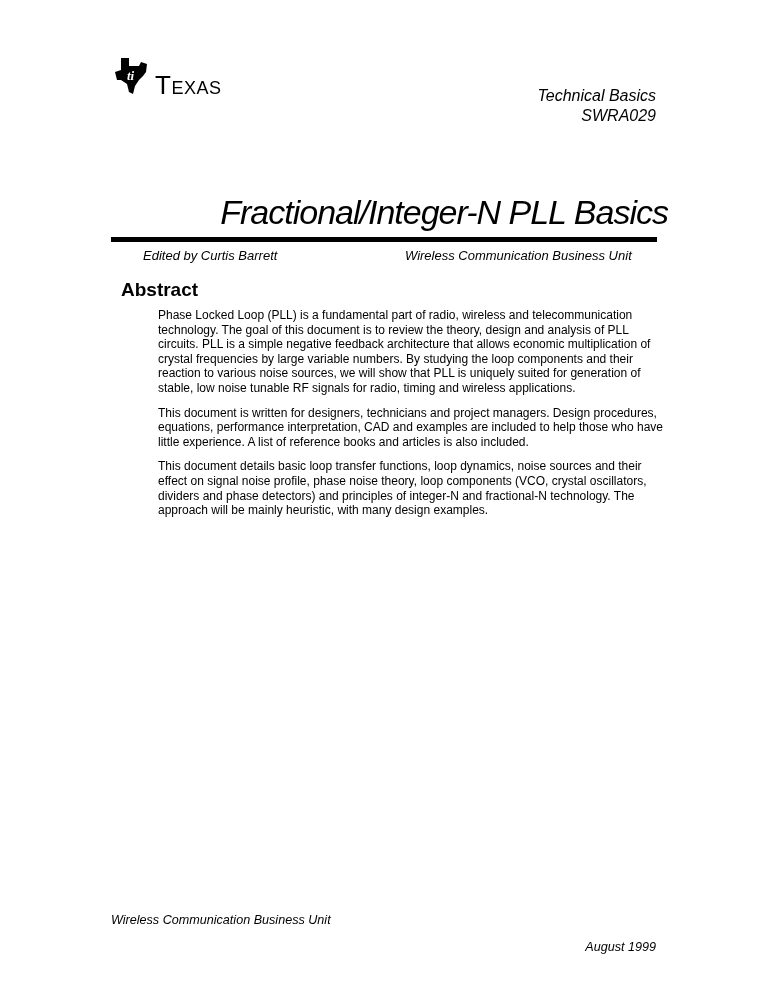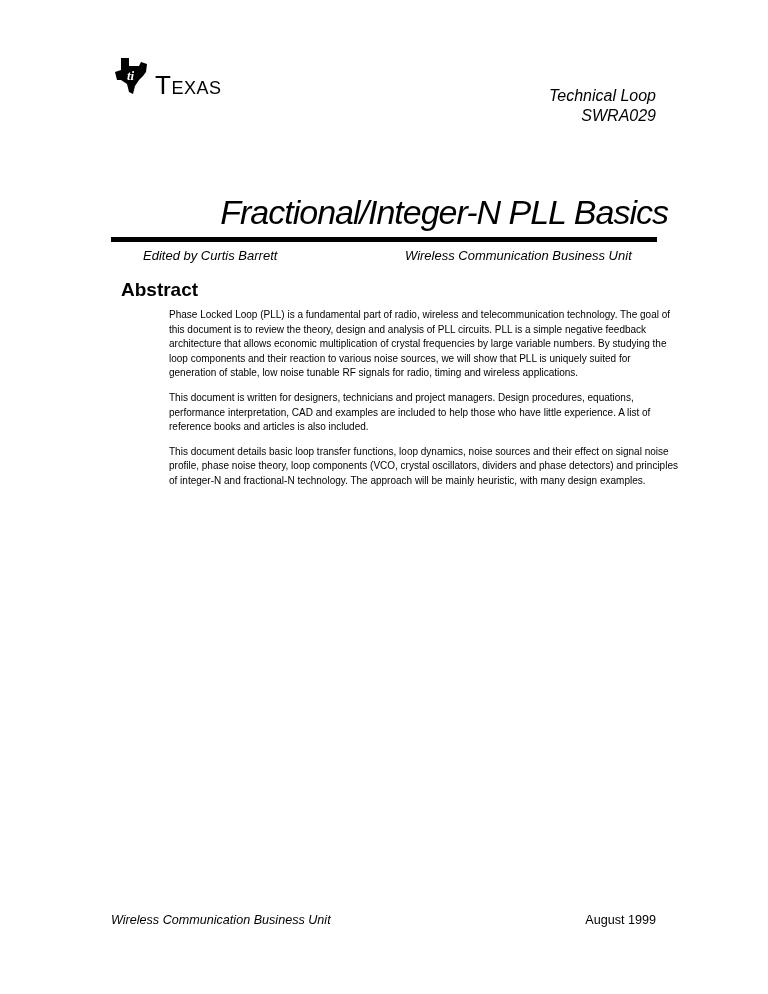--- a/index.html
+++ b/index.html
@@ -9,38 +9,38 @@
   .logo-t1 { position:absolute; left:42px; top:14px; font-size:24px; letter-spacing:0.5px; white-space:nowrap; font-family:Liberation Sans, sans-serif; }
   .logo-t2 { position:absolute; left:0px; top:36px; font-size:24px; letter-spacing:0.5px; white-space:nowrap; font-family:"Liberation Serif", serif; }
   .sc-big { font-size:26px; }
   .sc-small { font-size:18px; }
   .brief { position:absolute; right:112px; top:86px; text-align:right; font-style:italic; font-size:16px; line-height:20px; }
   .title { position:absolute; right:100px; top:193px; font-size:34px; font-weight:normal; font-style:italic; letter-spacing:-1px; white-space:nowrap; }
   .rule { position:absolute; left:111px; top:237px; width:546px; height:5px; background:#000; }
   .byline { position:absolute; left:111px; top:248px; font-style:italic; font-size:13px;margin-left:32px; }
   .unit { position:absolute; left:405px; top:248px; font-style:italic; font-size:13px; }
   .heading { position:absolute; left:121px; top:279px; font-size:19px; font-weight:bold; }
-  .body { position:absolute; left:158px; top:308px; width:510px; font-size:10px; line-height:14.6px;margin-left:11px; }
+  .body { position:absolute; left:158px; top:308px; width:510px; font-size:12px; line-height:14.6px; }
   .body p { margin:0 0 10px 0; }
   .footer-left { position:absolute; left:111px; top:913px; font-style:italic; font-size:12.6px; }
-  .footer-right { position:absolute; right:112px; top:913px; font-size:12.6px; }
+  .footer-right { position:absolute; right:112px; top:940px; font-style:italic; font-size:12.6px; }
 </style>
 </head>
 <body>
 
 <div class="logo">
   <svg class="logo-mark" viewBox="0 0 36 40">
     <path d="M8 2 L16 2 L16 10 L26 10 L28 6 L34 8 L33 16 L30 20 L26 24 L22 30 L20 38 L16 36 L14 28 L8 24 L4 24 L2 16 L8 14 Z" fill="#000"></path>
     <text x="14" y="24" font-family="Liberation Serif, serif" font-style="italic" font-weight="bold" font-size="13" fill="#fff">ti</text>
   </svg>
   <div class="logo-t1"><span class="sc-big">T</span><span class="sc-small">EXAS</span></div>
 </div>
 
 <div class="brief">
-  <div>Technical Loop</div>
+  <div>Technical Basics</div>
   <div>SWRA029</div>
 </div>
 
 <div class="title">Fractional/Integer-N PLL Basics</div>
 <div class="rule"></div>
 
 <div class="byline">Edited by Curtis Barrett</div>
 <div class="unit">Wireless Communication Business Unit</div>
 
 <div class="heading">Abstract</div>

